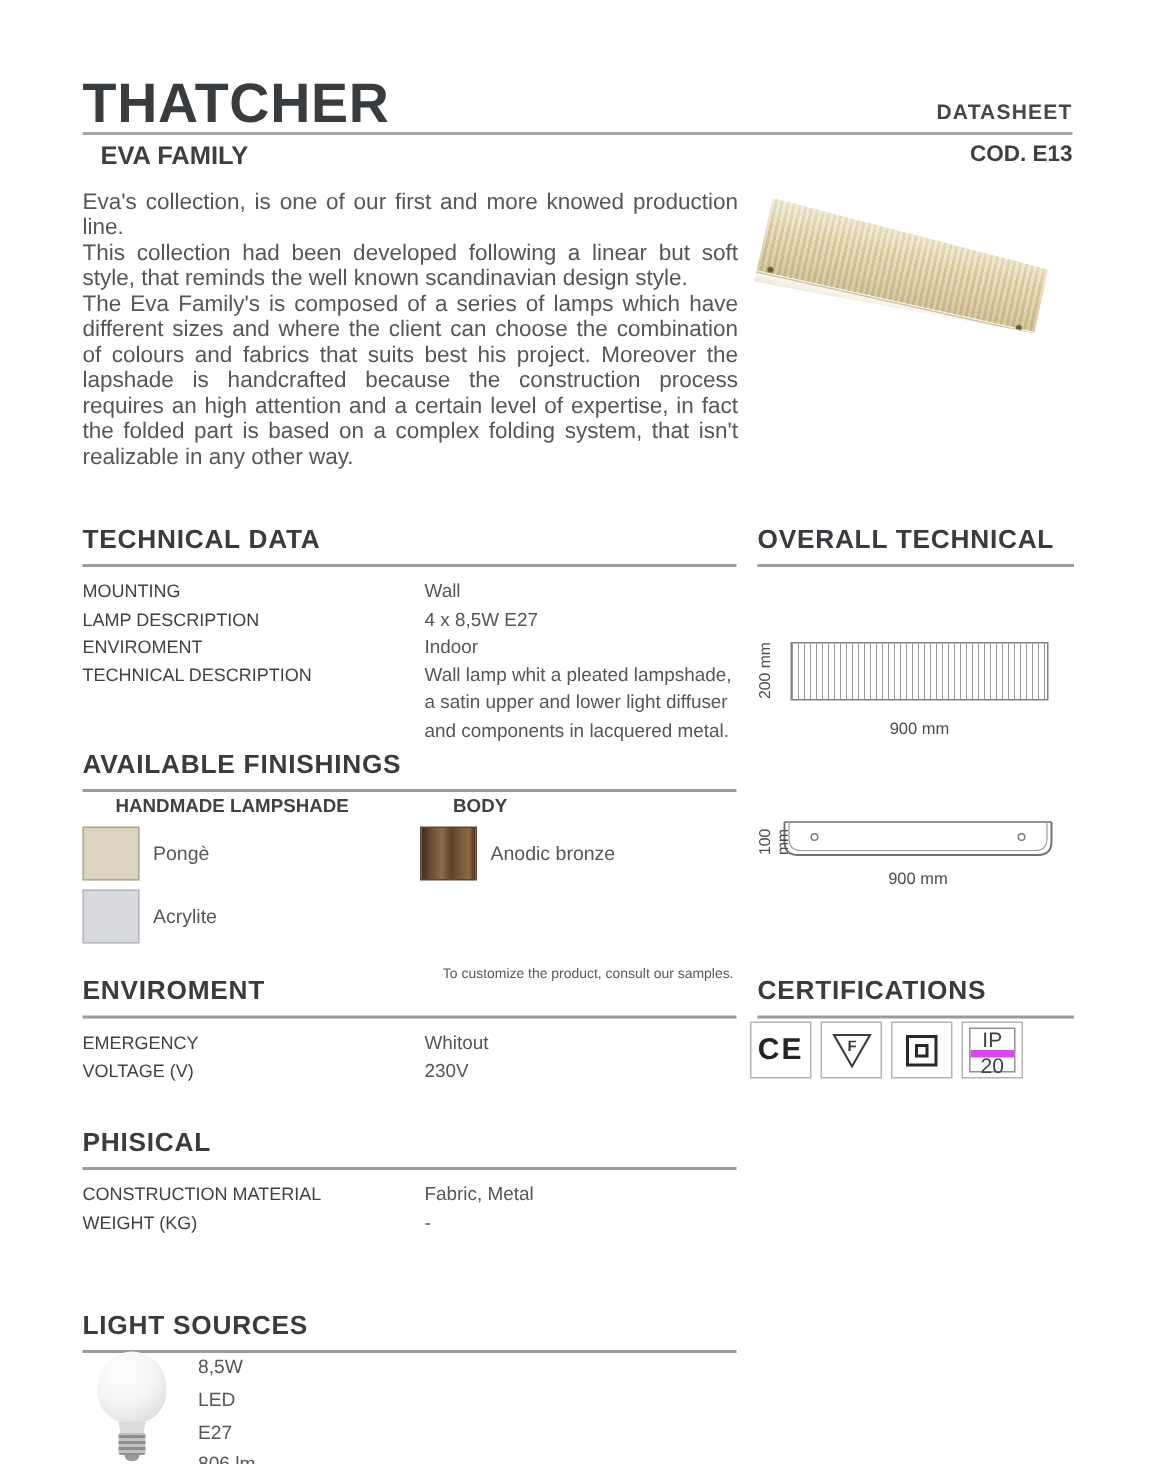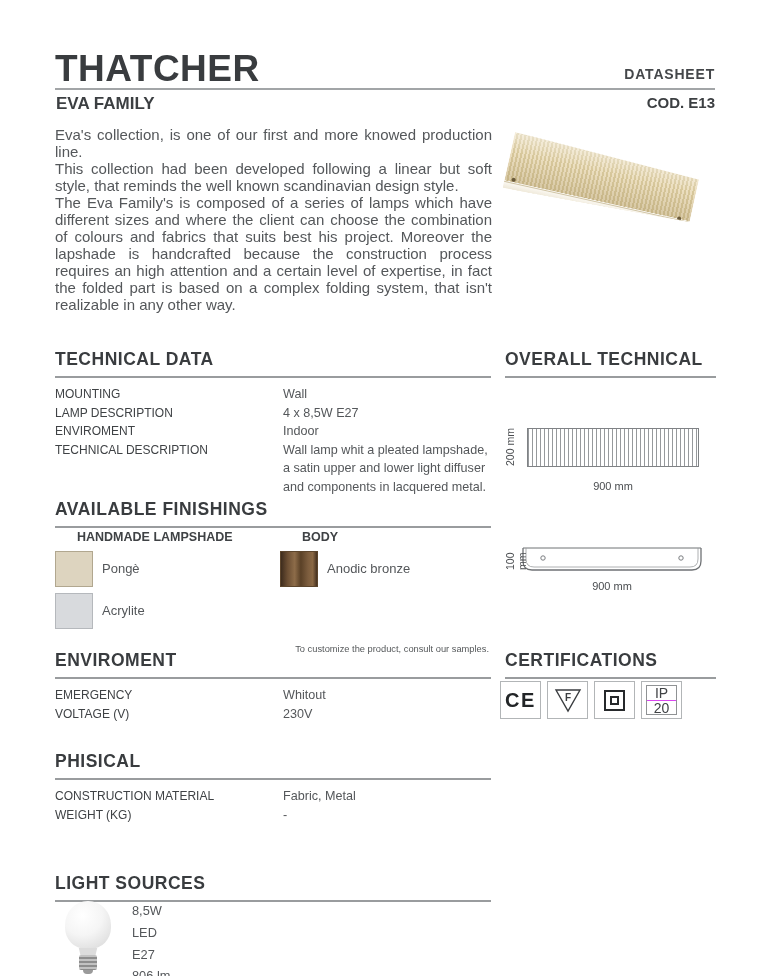--- a/index.html
+++ b/index.html
@@ -11,21 +11,21 @@
   
   .title {
     position:absolute; left:55px; top:48px; font-size:37px; font-weight:600;
     letter-spacing:0.5px; color:#393c3f;
   }
   .doc-type {
     position:absolute; right:53px; top:66px; font-size:14px; font-weight:600;
     letter-spacing:0.8px; color:#44474a;
   }
   .header-rule { position:absolute; left:55px; top:88px; width:660px; height:2px; background:#a2a5a7; }
-  .family { position:absolute; left:56px; top:94px; font-size:17px; font-weight:600; color:#3c3f42; }
+  .family { position:absolute; left:67px; top:94px; font-size:17px; font-weight:600; color:#3c3f42; }
   .code   { position:absolute; right:53px; top:94px; font-size:15px; font-weight:600; color:#3c3f42; }
 
   
   .description { position:absolute; left:55px; top:126px; width:437px; }
   .description p { font-size:15px; line-height:17px; text-align:justify; color:#54575a; }
 
   
   .product-photo { position:absolute; left:503px; top:116px; width:218px; height:134px; }
   .lamp {
     position:absolute; left:12px; top:16px; width:190px; height:57px;
@@ -87,21 +87,21 @@
     display:flex; align-items:center; justify-content:center;
   }
   .ce-text { font-size:20px; font-weight:700; letter-spacing:1.5px; color:#222527; }
   .classii-outer { width:21px; height:21px; border:2px solid #26292b; display:flex; align-items:center; justify-content:center; }
   .classii-inner { width:9px; height:9px; border:2px solid #26292b; }
   .ip-table { width:31px; border:1px solid #8f9294; }
   .ip-cell {
     height:14px; font-size:14px; font-weight:400; color:#3f4245;
     display:flex; align-items:center; justify-content:center;
   }
-  .ip-cell + .ip-cell { border-top:1px solid #d946ef; }
+  .ip-cell + .ip-cell { border-top:5px solid #d946ef; }
 
   
   .bulb { position:absolute; left:8px; top:28px; width:50px; height:74px; }
   .bulb-globe {
     position:absolute; left:2px; top:0; width:46px; height:48px;
     border-radius:50% 50% 45% 45%;
     background:radial-gradient(circle at 38% 30%, #ffffff 0%, #f5f5f5 45%, #e2e2e2 78%, #cccccc 100%);
   }
   .bulb-neck {
     position:absolute; left:15px; top:47px; width:20px; height:7px; background:#dcdcdc;

